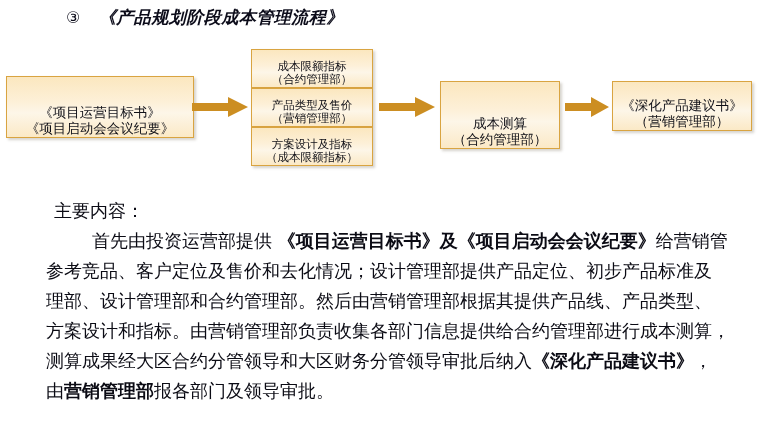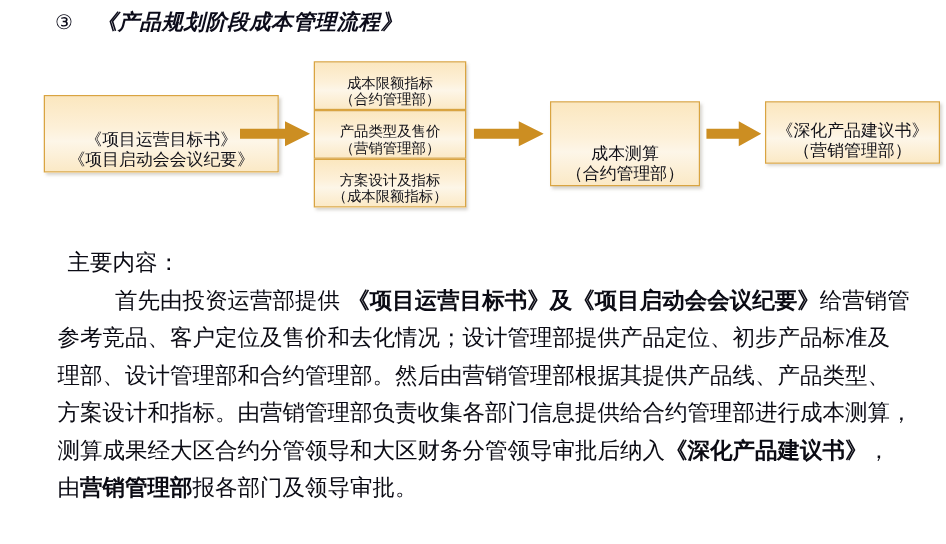--- a/index.html
+++ b/index.html
@@ -11,21 +11,21 @@
     height: 435px;
     background: #ffffff;
     font-family: "DejaVu Sans", "Liberation Sans", sans-serif;
     overflow: hidden;
     position: relative;
   }
 
   
   #slide-title {
     position: absolute;
-    left: 44px;
+    left: 66px;
     top: 6px;
     font-size: 17px;
     font-weight: bold;
     font-style: italic;
     color: #0c0c1a;
     letter-spacing: 0.5px;
     white-space: nowrap;
   }
   #slide-title .marker {
     font-style: normal;
@@ -59,21 +59,20 @@
     white-space: nowrap;
   }
   .flow-box .ln { display: block; }
 
   #box-input {
     left: 6px;
     top: 76px;
     width: 188px;
     height: 62px;
     font-size: 13.5px;
-    margin-left: 29px;
   }
 
   #stack-group {
     position: absolute;
     left: 251px;
     top: 49px;
     width: 122px;
     height: 118px;
   }
   .stack-box {

